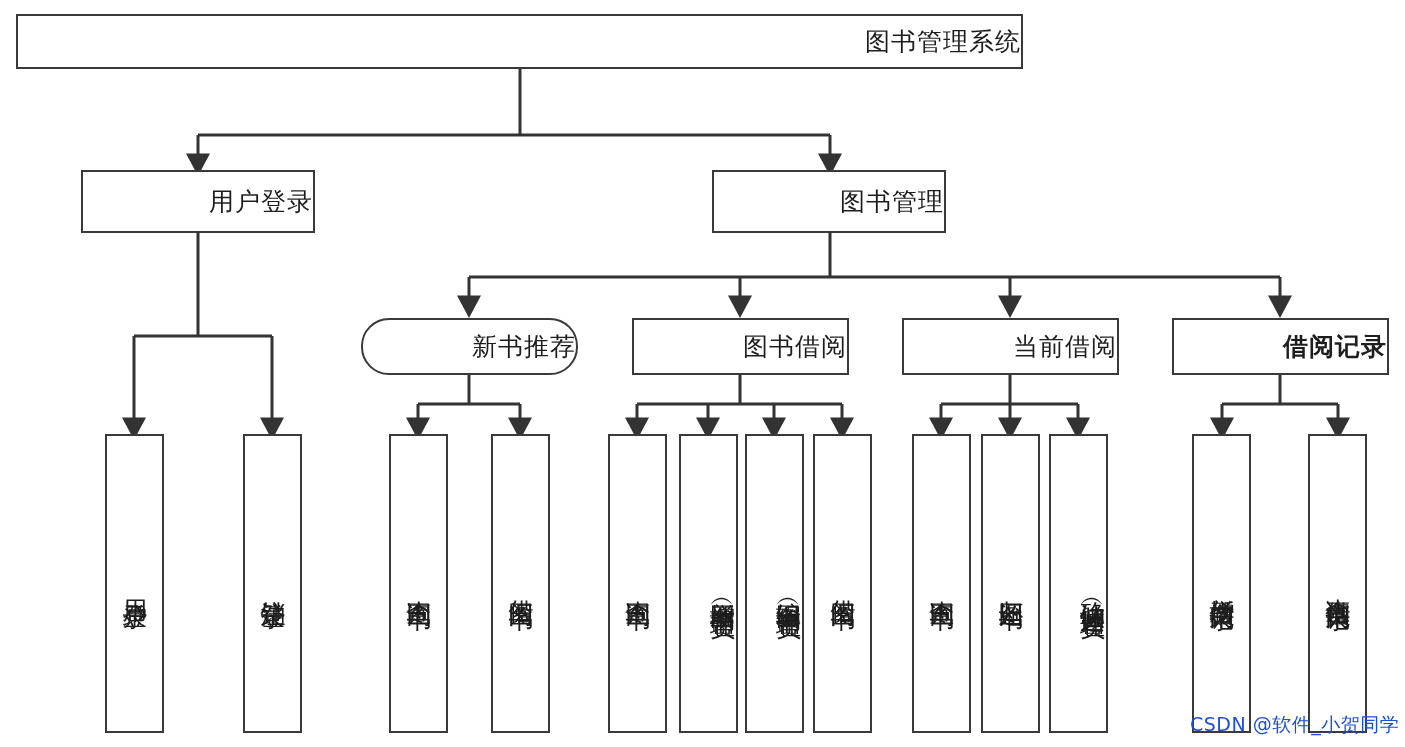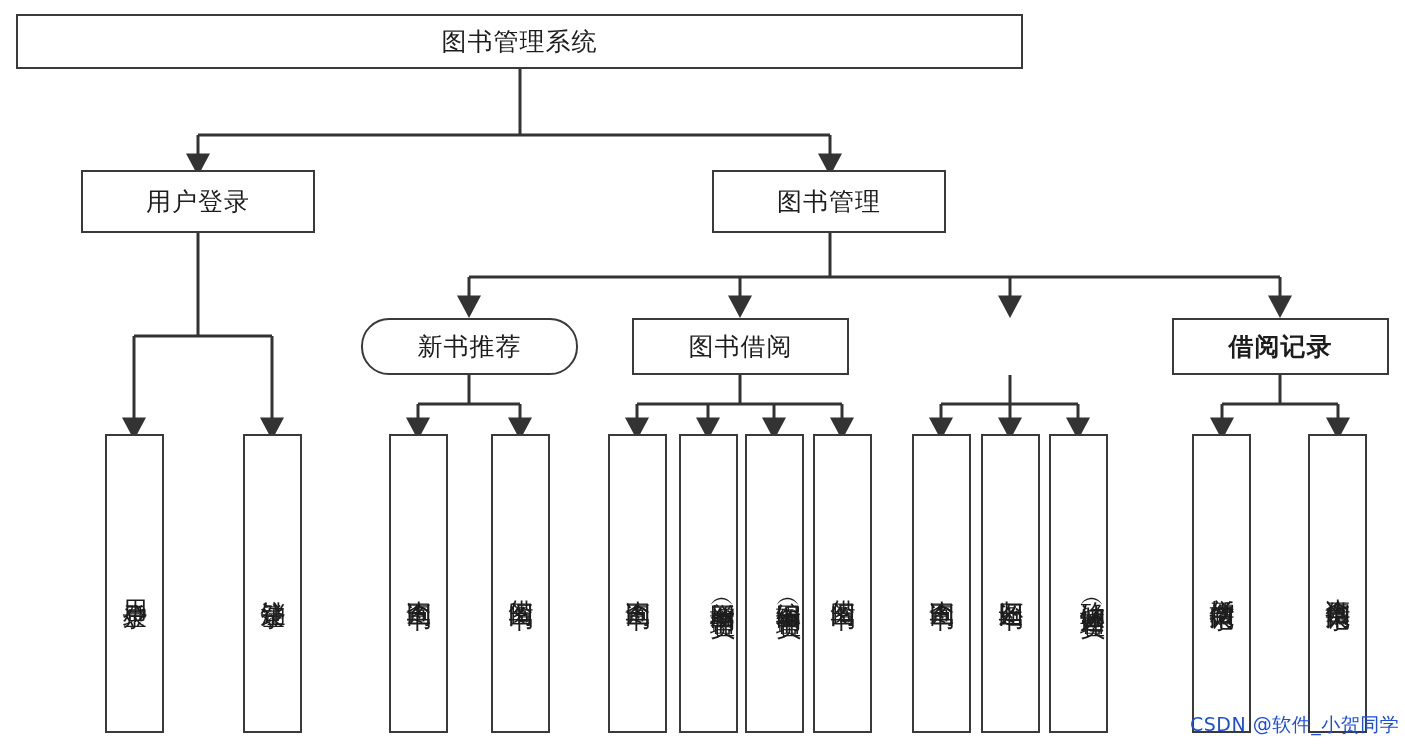--- a/index.html
+++ b/index.html
@@ -26,21 +26,21 @@
     height: 747px;
     pointer-events: none;
   }
   .node {
     position: absolute;
     box-sizing: border-box;
     border: 2px solid #3a3a3a;
     background: #ffffff;
     display: flex;
     align-items: center;
-    justify-content: center;
+    justify-content: flex-end;
     color: #1d1d1d;
   }
   .node.horiz {
     font-size: 25px;
     line-height: 1.1;
     letter-spacing: 1px;
   }
   .node.root {
     font-size: 25px;
   }
@@ -131,20 +131,23 @@
   <div class="node horiz" style="left:712px; top:170px; width:234px; height:63px;">
     <span>图书管理</span>
   </div>
 
   <div class="node horiz" style="left:361px; top:318px; width:217px; height:57px;border-radius:28px;">
     <span>新书推荐</span>
   </div>
   <div class="node horiz" style="left:632px; top:318px; width:217px; height:57px;">
     <span>图书借阅</span>
   </div>
+  <div class="node horiz" style="left:902px; top:318px; width:217px; height:57px;">
+    <span>当前借阅</span>
+  </div>
   <div class="node horiz" style="left:1172px; top:318px; width:217px; height:57px;font-weight:bold;">
     <span>借阅记录</span>
   </div>
 
   <div class="node vert mid" style="left:105px; top:434px; width:59px; height:299px;">
     <span>用户登录</span>
   </div>
   <div class="node vert mid" style="left:243px; top:434px; width:59px; height:299px;">
     <span>注销登录</span>
   </div>

